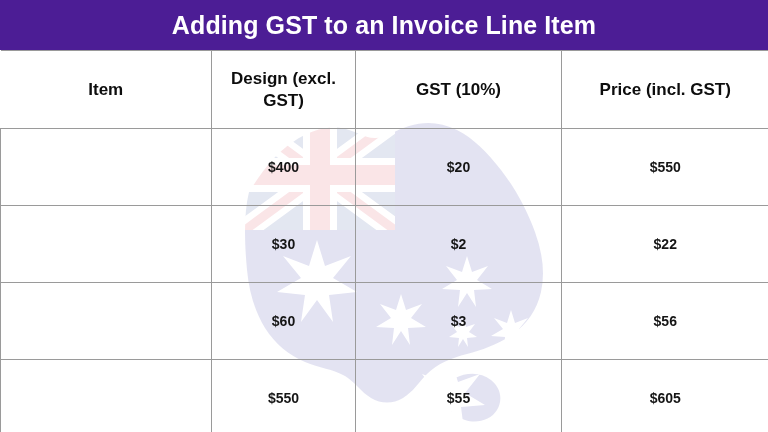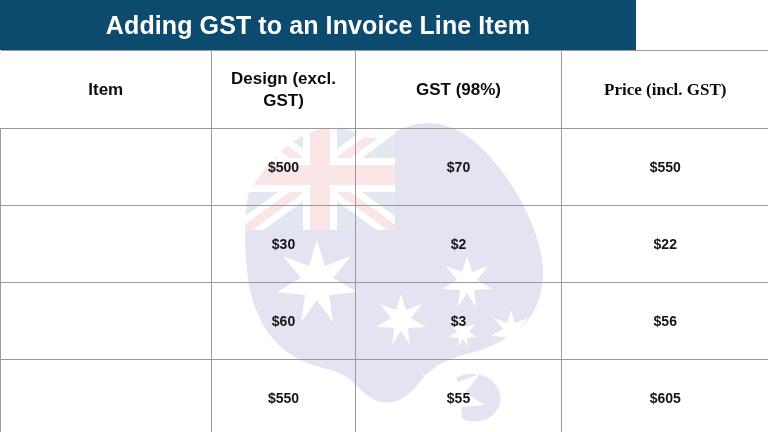--- a/index.html
+++ b/index.html
@@ -20,23 +20,23 @@
     width: 768px;
     height: 432px;
     background: #ffffff;
   }
 
   
   .title-banner {
     position: absolute;
     left: 0;
     top: 0;
-    width: 636px;
+    width: 768px;
     height: 50px;
-    background: #0c4a6e;
+    background: #4c1d95;
     display: flex;
     align-items: center;
     justify-content: center;
     z-index: 5;
   }
   .title-text {
     color: #ffffff;
     font-size: 25px;
     font-weight: bold;
     letter-spacing: 0.1px;
@@ -99,21 +99,20 @@
     font-weight: bold;
     color: #0d0d0d;
     background: #ffffff;
     line-height: 1.25;
   }
   thead th.first-head {
     border-left: none;
   }
   thead th.last-head {
     border-right: none;
-    font-family: Liberation Serif, serif;
   }
 
   tbody tr { height: 77px; }
 
   td.item-cell {
     background: #100A6B;
     color: #ffffff;
     font-size: 16px;
     font-weight: bold;
     border-left: none;
@@ -208,29 +207,29 @@
       <colgroup>
         <col class="c1">
           <col class="c2">
           <col class="c3">
           <col class="c4">
       </colgroup>
       <thead>
         <tr>
           <th class="first-head">Item</th>
           <th>Design (excl. GST)</th>
-          <th>GST (98%)</th>
+          <th>GST (10%)</th>
           <th class="last-head">Price (incl. GST)</th>
         </tr>
       </thead>
       <tbody>
         <tr>
           <td class="item-cell">Web Design Service</td>
-          <td class="num-cell">$500</td>
-          <td class="num-cell">$70</td>
+          <td class="num-cell">$400</td>
+          <td class="num-cell">$20</td>
           <td class="num-cell last-col">$550</td>
         </tr>
         <tr>
           <td class="item-cell">Domain Registration</td>
           <td class="num-cell">$30</td>
           <td class="num-cell">$2</td>
           <td class="num-cell last-col">$22</td>
         </tr>
         <tr>
           <td class="item-cell">Monthly Hosting</td>

